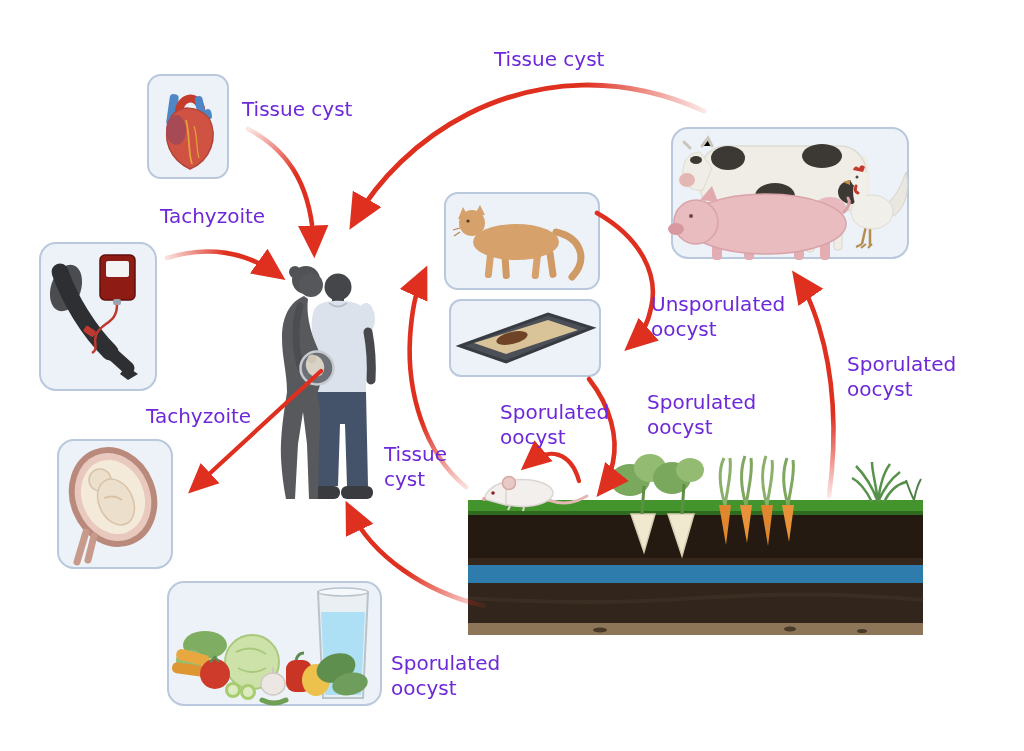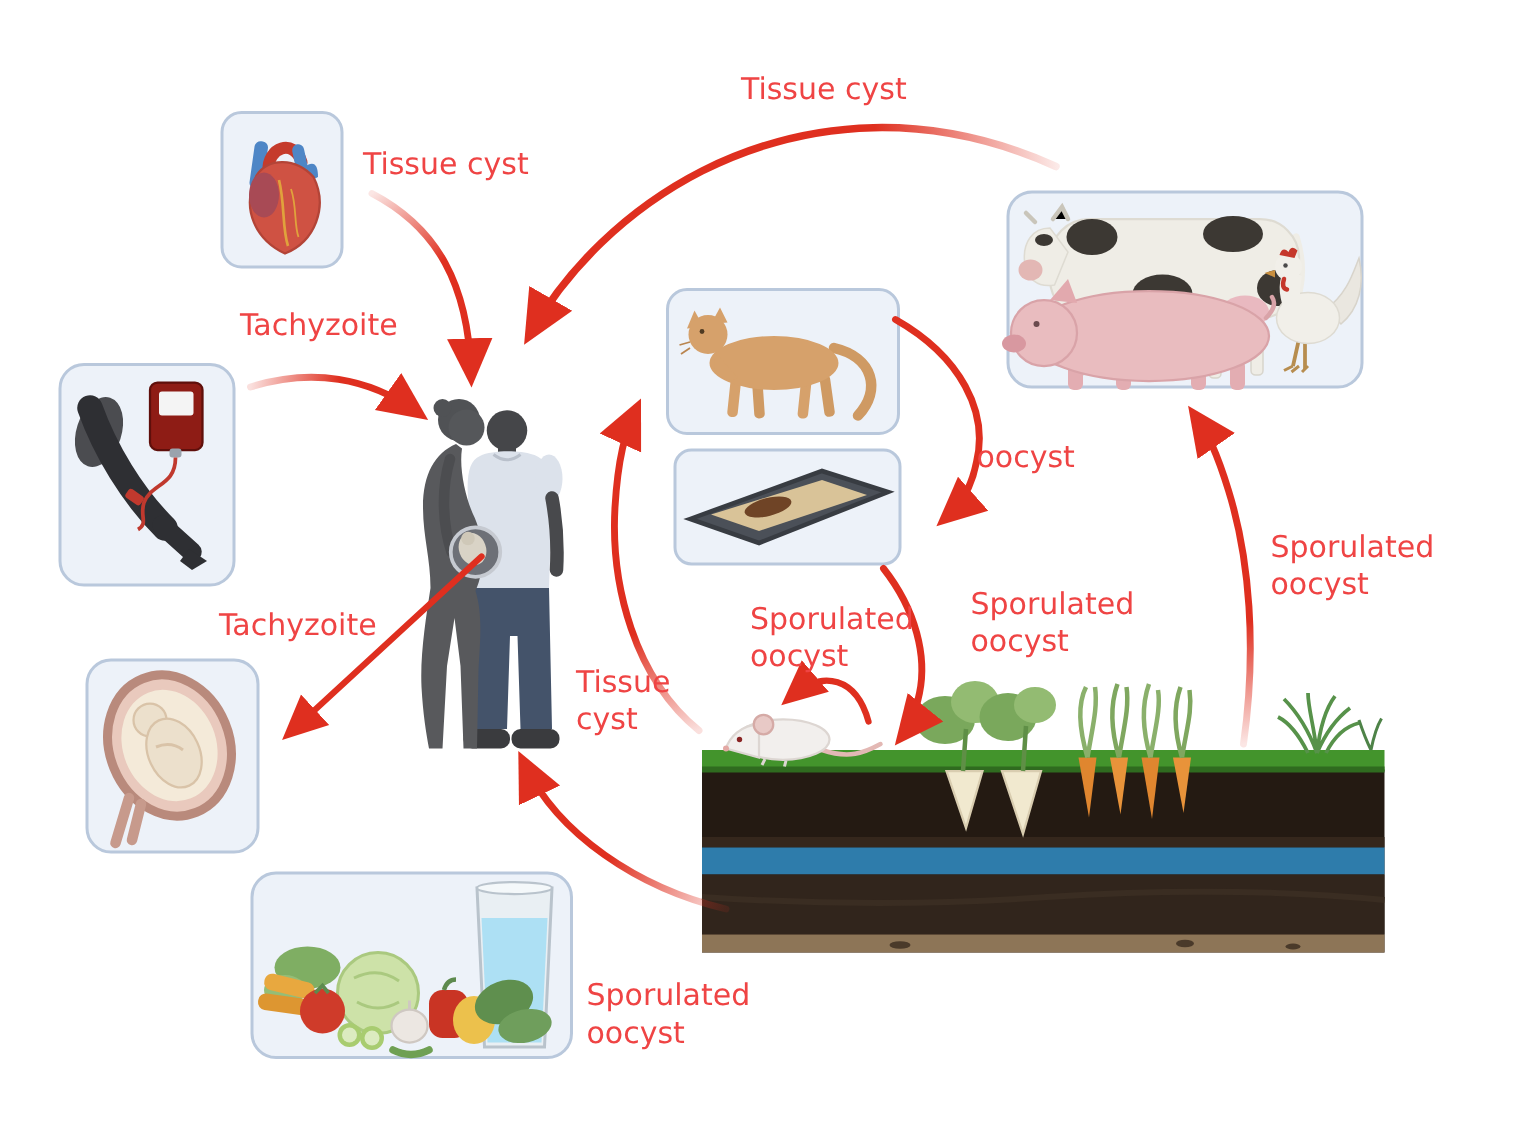--- a/index.html
+++ b/index.html
@@ -1,19 +1,19 @@
 <!DOCTYPE html>
 <html><head>
 <meta charset="utf-8">
 <style>
   html,body{margin:0;padding:0;background:#ffffff;}
   .canvas{position:relative;width:1024px;height:751px;background:#ffffff;overflow:hidden;
           font-family:"DejaVu Sans",sans-serif;}
   .layer{position:absolute;left:0;top:0;z-index:1;}
-  .label{position:absolute;z-index:3;font-size:20px;line-height:25px;color:#ef4444;white-space:nowrap;}
+  .label{position:absolute;z-index:3;font-size:20px;line-height:25px;color:#6d28d9;white-space:nowrap;}
   .label span{display:block;}
 </style>
 </head>
 <body>
 
 <div class="canvas">
 
 <svg class="layer" width="1024" height="751" viewBox="0 0 1024 751">
   <defs>
     <marker id="ah" markerWidth="7.5" markerHeight="7.5" viewBox="0 0 10 10" refX="6.5" refY="5" orient="auto-start-reverse" markerUnits="strokeWidth">
@@ -262,20 +262,21 @@
 <div class="label" style="left:494px;top:47px">Tissue cyst</div>
 <div class="label" style="left:160px;top:204px">Tachyzoite</div>
 <div class="label" style="left:146px;top:404px">Tachyzoite</div>
 
 <div class="label" style="left:384px;top:442px">
   <span>Tissue</span>
   <span>cyst</span>
 </div>
 
 <div class="label" style="left:651px;top:292px">
+  <span>Unsporulated</span>
   <span>oocyst</span>
 </div>
 
 <div class="label" style="left:500px;top:400px">
   <span>Sporulated</span>
   <span>oocyst</span>
 </div>
 
 <div class="label" style="left:647px;top:390px">
   <span>Sporulated</span>

